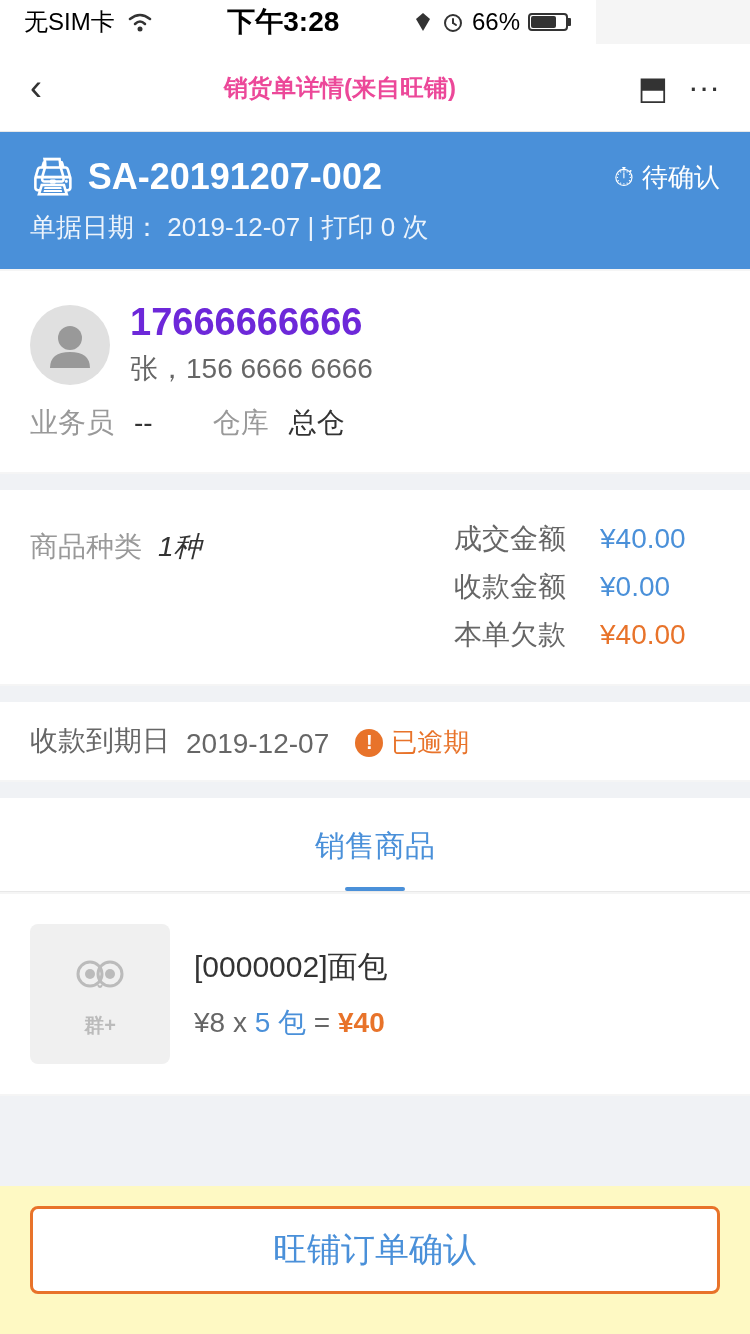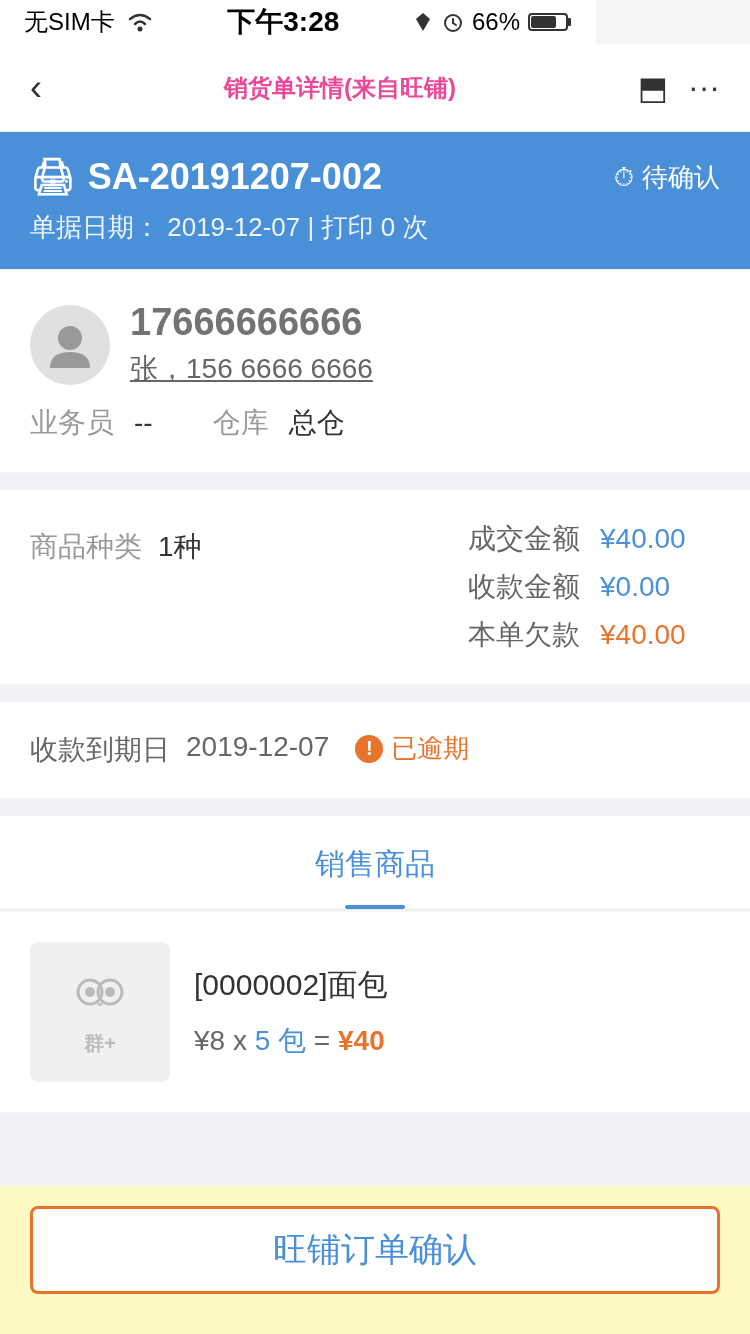--- a/index.html
+++ b/index.html
@@ -122,27 +122,26 @@
       border-radius: 50%;
       background: #e0e0e0;
       display: flex;
       align-items: center;
       justify-content: center;
       flex-shrink: 0;
     }
     .customer-phone {
       font-size: 38px;
       font-weight: 600;
-      color: #737373;
+      color: #6d28d9;
     }
     .customer-name {
       font-size: 28px;
       color: #666;
       margin-top: 6px;
-      text-decoration: underline;
     }
     .customer-details {
       display: flex;
       gap: 60px;
       margin-top: 8px;
     }
     .detail-item {
       display: flex;
       align-items: center;
       gap: 20px;
@@ -168,53 +167,54 @@
     .goods-type {
       display: flex;
       align-items: center;
       gap: 16px;
       font-size: 28px;
       color: #666;
       padding-top: 8px;
     }
     .goods-count {
       color: #333;
+      font-style: italic;
     }
     .amount-details {
       display: flex;
       flex-direction: column;
       align-items: flex-end;
       gap: 10px;
     }
     .amount-row {
       display: flex;
       align-items: center;
       gap: 20px;
       font-size: 28px;
     }
     .amount-label {
       color: #666;
       min-width: 140px;
-      text-align: right;
+      text-align: center;
     }
     .amount-value {
       min-width: 120px;
       text-align: left;
       font-weight: 400;
     }
     .amount-blue { color: #4a90d9; }
     .amount-orange { color: #e8732a; }
 
     
     .due-section {
       background: #fff;
-      padding: 29px 30px;
+      padding: 20px 30px;
       margin-bottom: 2px;
       display: flex;
-      align-items: flex-start;
+      align-items: flex-end;
       gap: 16px;
       font-size: 28px;
       color: #666;
     }
     .overdue-badge {
       display: flex;
       align-items: center;
       gap: 8px;
       color: #e8732a;
       font-size: 26px;

